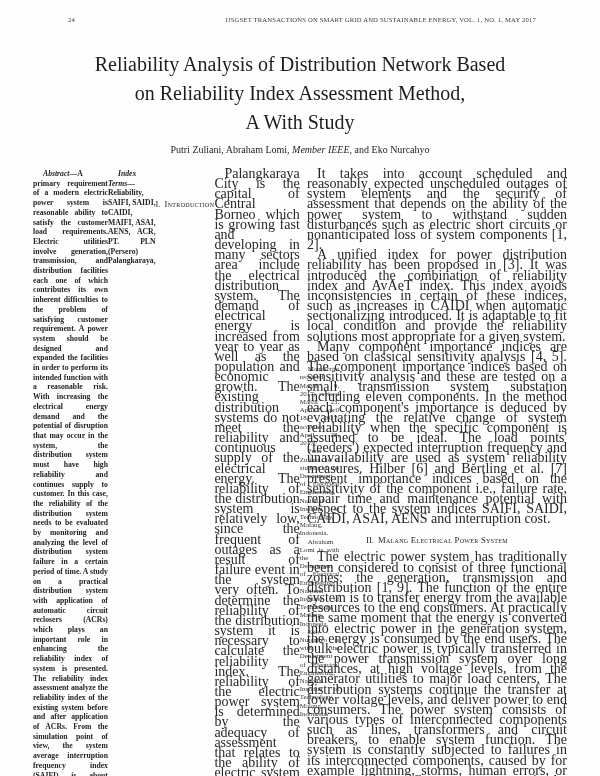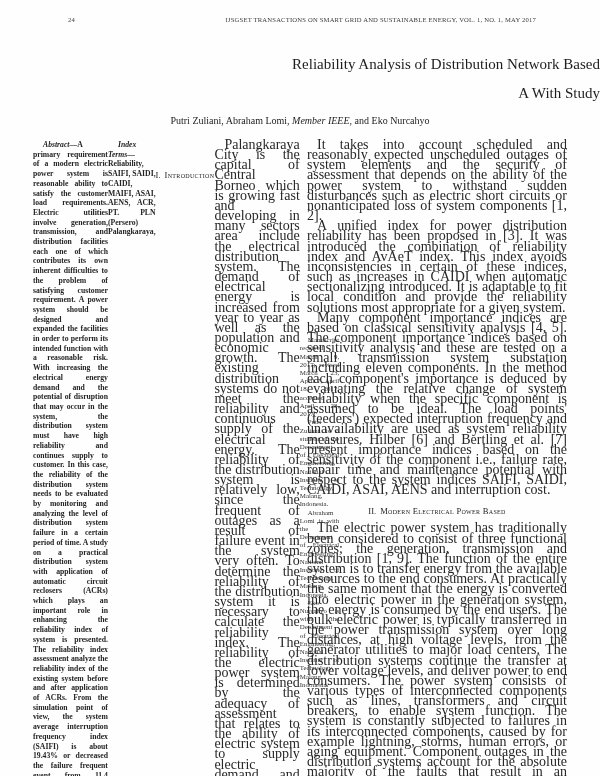--- a/index.html
+++ b/index.html
@@ -13,22 +13,22 @@
     -webkit-font-smoothing: antialiased;
   }
   .running-header {
     position: absolute; top: 16px; left: 68px; right: 64px;
     display: flex; justify-content: space-between; align-items: baseline;
     font-size: 6.6px; letter-spacing: 0.2px; color: #3a3a3a;
   }
   .running-header .journal { text-align: right; flex: 1; }
   .title-block {
     margin: 0; padding-top: 50px;
-    text-align: right; font-weight: 400;
-    font-size: 15px; line-height: 29px; color: #1d1d1d;
+    text-align: center; font-weight: 400;
+    font-size: 20px; line-height: 29px; color: #1d1d1d;
   }
   .authors-line {
     padding-top: 7px; text-align: center;
     font-size: 10px; color: #222;
   }
   .authors-line .it { font-style: italic; }
   .columns {
     display: flex; gap: 13px;
     padding: 0 33px; margin-top: 14px;
   }
@@ -62,20 +62,21 @@
 
 <div class="page">
 
   <div class="running-header">
     <span>24</span>
     <span class="journal">IJSGSET TRANSACTIONS ON SMART GRID AND SUSTAINABLE ENERGY, VOL. 1, NO. 1, MAY 2017</span>
   </div>
 
   <h1 class="title-block">
     <div>Reliability Analysis of Distribution Network Based</div>
+    <div>on Reliability Index Assessment Method,</div>
     <div>A With Study</div>
   </h1>
 
   <div class="authors-line">
     <span>Putri Zuliani, Abraham Lomi, </span><span class="it">Member IEEE</span><span>, and Eko Nurcahyo</span>
   </div>
 
   <div class="columns">
 
     <div class="col col-left">
@@ -93,19 +94,19 @@
         <p class="fn-p">Abraham Lomi is with the Department of Electrical Engineering, National Institute of Technology, Malang, Indonesia.</p>
         <p class="fn-p">Eko Nurcahyo is with the Department of Electrical Engineering, National Institute of Technology, Malang, Indonesia.</p>
       </div>
     </div>
 
     <div class="col col-right">
       <p class="body-p">It takes into account scheduled and reasonably expected unscheduled outages of system elements and the security of assessment that depends on the ability of the power system to withstand sudden disturbances such as electric short circuits or nonanticipated loss of system components [1, 2].</p>
       <p class="body-p">A unified index for power distribution reliability has been proposed in [3]. It was introduced the combination of reliability index and AvAeT index. This index avoids inconsistencies in certain of these indices, such as increases in CAIDI when automatic sectionalizing introduced. It is adaptable to fit local condition and provide the reliability solutions most appropriate for a given system.</p>
       <p class="body-p">Many component importance indices are based on classical sensitivity analysis [4, 5]. The component importance indices based on sensitivity analysis and these are tested on a small transmission system substation including eleven components. In the method each component's importance is deduced by evaluating the relative change of system reliability when the specific component is assumed to be ideal. The load points' (feeders') expected interruption frequency and unavailability are used as system reliability measures. Hilber [6] and Bertling et al. [7] present importance indices based on the sensitivity of the component i.e., failure rate, repair time and maintenance potential with respect to the system indices SAIFI, SAIDI, CAIDI, ASAI, AENS and interruption cost.</p>
 
-      <h2 class="sec-heading h-modern"><span class="num">II.</span><span class="sc">Modern Electrical Power Based</span></h2>
+      <h2 class="sec-heading h-modern"><span class="num">II.</span><span class="sc">Malang Electrical Power System</span></h2>
 
       <p class="body-p">The electric power system has traditionally been considered to consist of three functional zones; the generation, transmission and distribution [1, 9]. The function of the entire system is to transfer energy from the available resources to the end consumers. At practically the same moment that the energy is converted into electric power in the generation system, the energy is consumed by the end users. The bulk electric power is typically transferred in the power transmission system over long distances, at high voltage levels, from the generator utilities to major load centers. The distribution systems continue the transfer at lower voltage levels, and deliver power to end consumers. The power system consists of various types of interconnected components such as lines, transformers and circuit breakers, to enable system function. The system is constantly subjected to failures in its interconnected components, caused by for example lightning, storms, human errors, or aging equipment. Component outages in the distribution systems account for the absolute majority of the faults that result in an interruption of supply for the end consumers [1]. However, these are generally relatively localized compared to interruptions in the transmission system. The consequences to modern society of a large interruption of supply (blackout) in the transmission</p>
     </div>
 
   </div>
 </div>
 
 </body></html>

